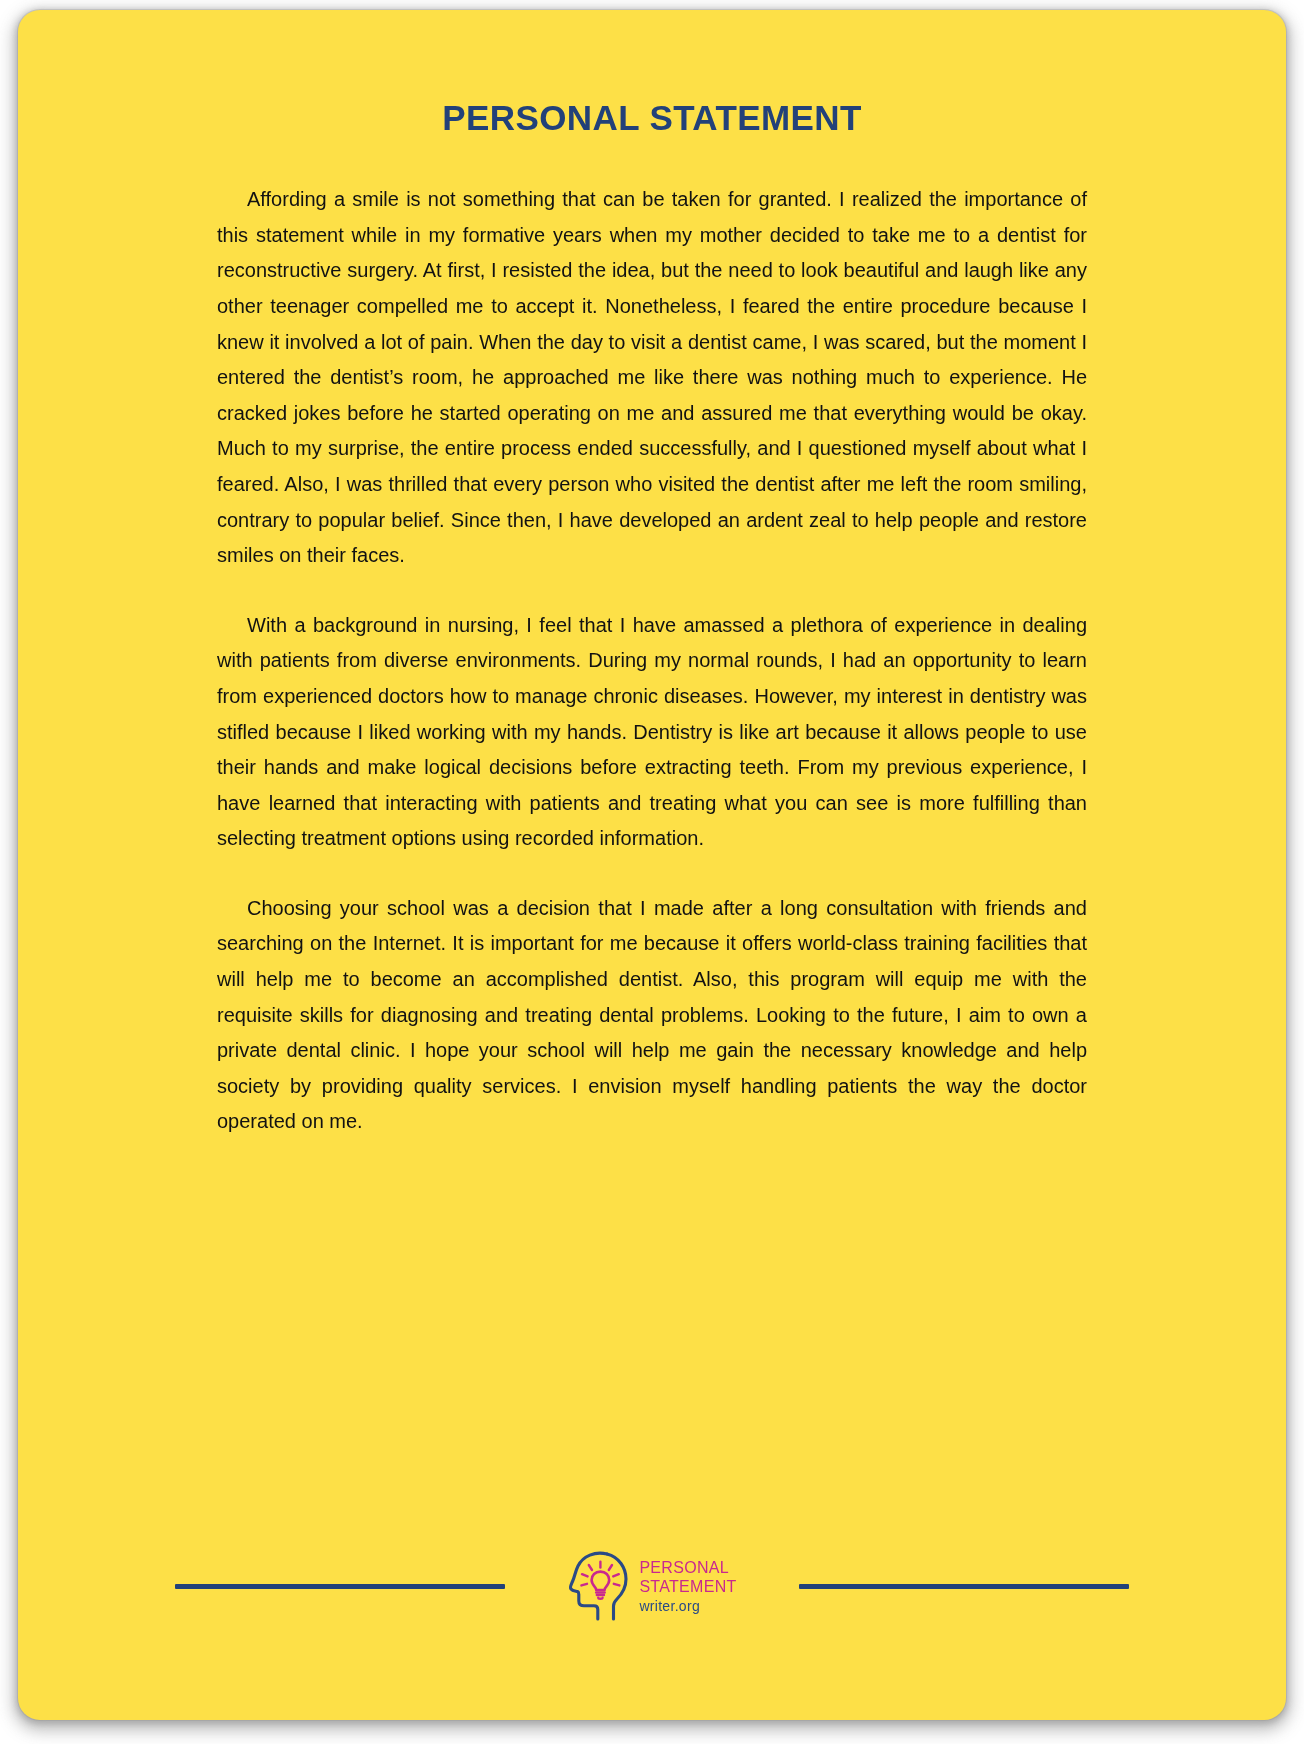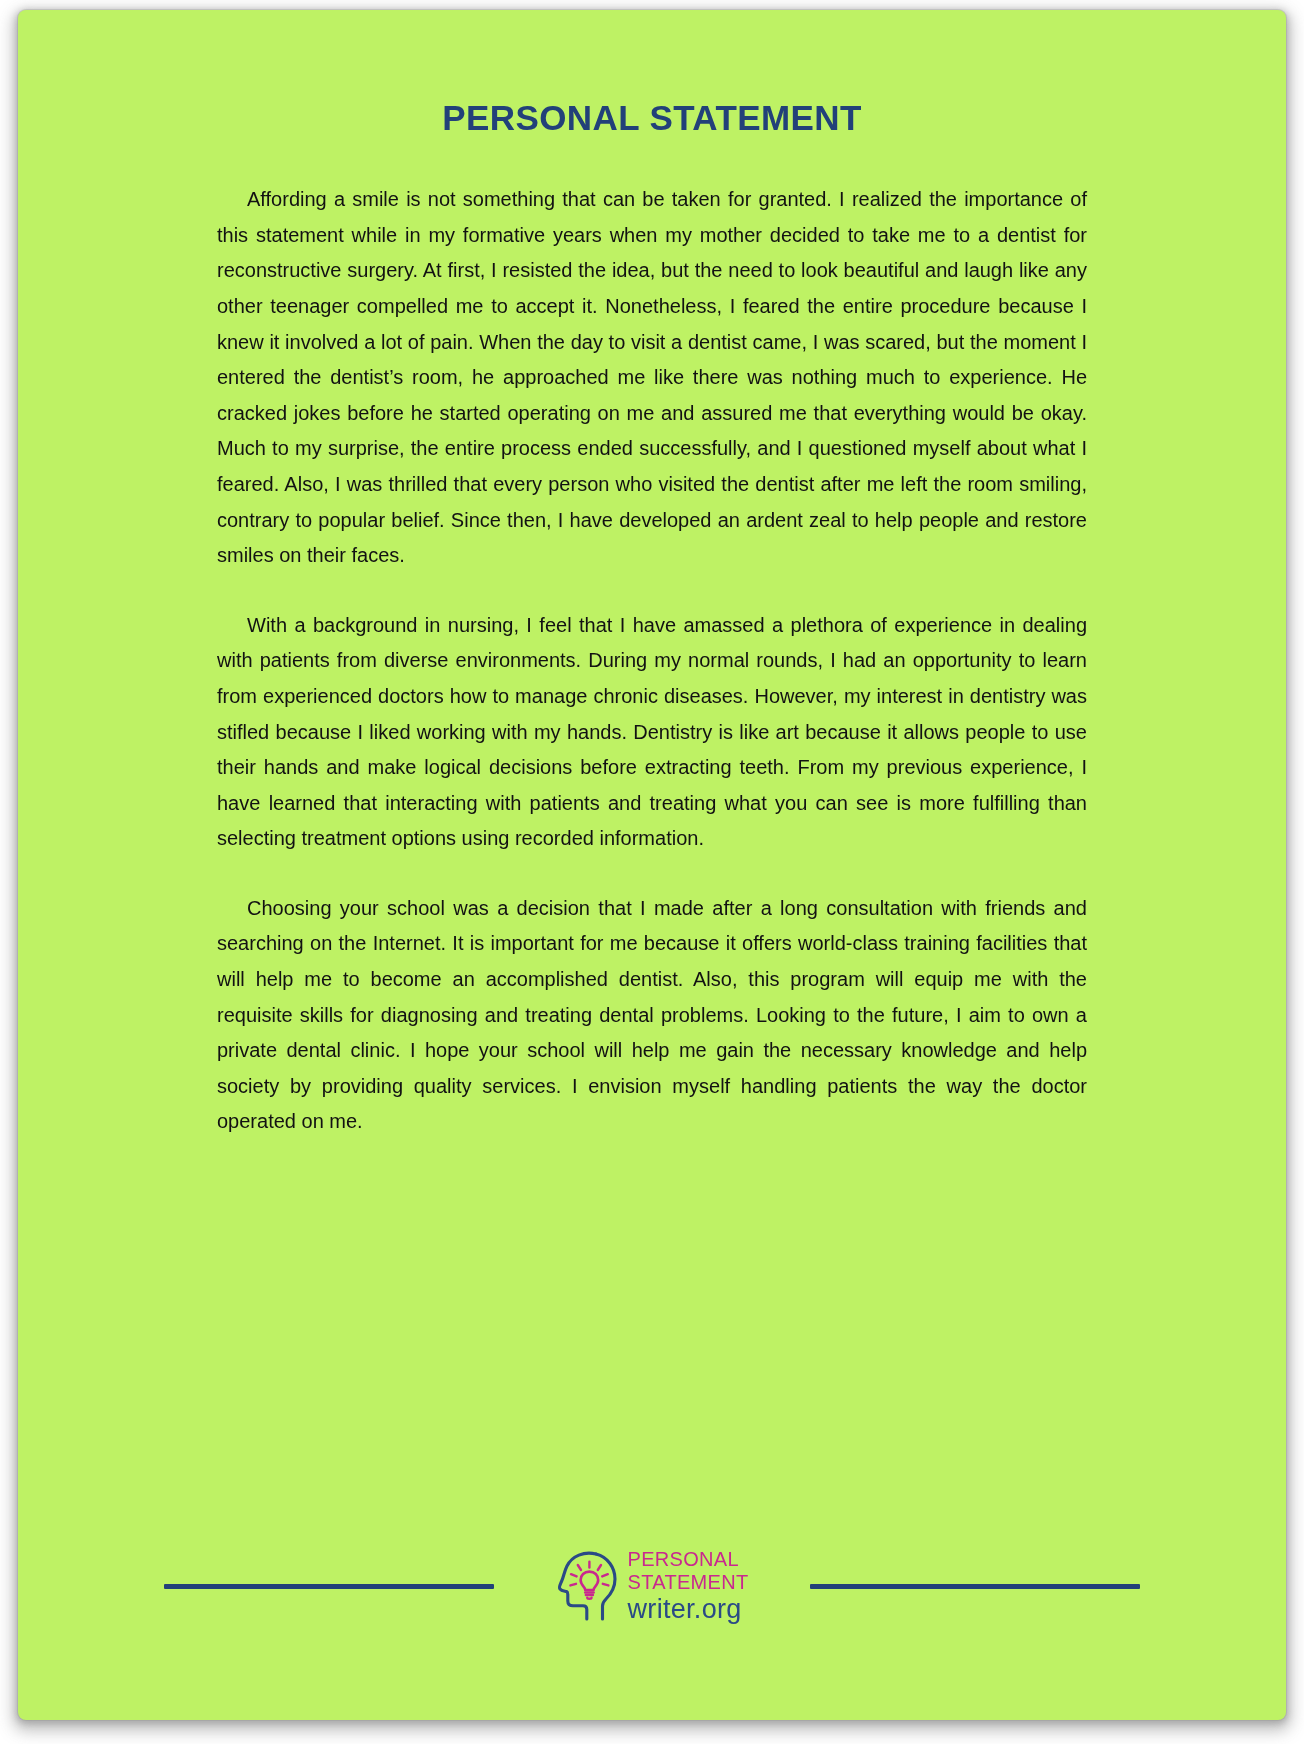--- a/index.html
+++ b/index.html
@@ -18,22 +18,22 @@
     position: absolute;
     left: 18px;
     top: 10px;
     width: 1268px;
     height: 1710px;
   }
 
   .page-sheet {
     position: absolute;
     inset: 0;
-    background: #bef264;
-    border-radius: 8px;
+    background: #fde047;
+    border-radius: 22px;
     box-shadow:
       0 0 0 1px rgba(150,150,150,0.30),
       0 6px 16px 5px rgba(120,120,120,0.45),
       0 2px 6px 2px rgba(130,130,130,0.38);
     overflow: hidden;
   }
 
   .doc-inner {
     position: absolute;
     left: 0;
@@ -115,32 +115,32 @@
     display: block;
   }
   .logo-words {
     display: flex;
     flex-direction: column;
     justify-content: center;
     line-height: 1.0;
   }
   .logo-words .lw {
     font-family: "Liberation Sans", sans-serif;
-    font-size: 20px;
+    font-size: 16px;
     letter-spacing: 0.3px;
     display: block;
   }
   .logo-words .lw-personal,
   .logo-words .lw-statement {
     color: #c9288f;
     padding-bottom: 3px;
   }
   .logo-words .lw-site {
     color: #2a4a86;
-    font-size: 27px;
+    font-size: 14px;
     padding-top: 1px;
   }
 </style>
 </head>
 <body>
 
 <div class="page-shadow-wrap">
   <div class="page-sheet">
     <div class="doc-inner">
 

